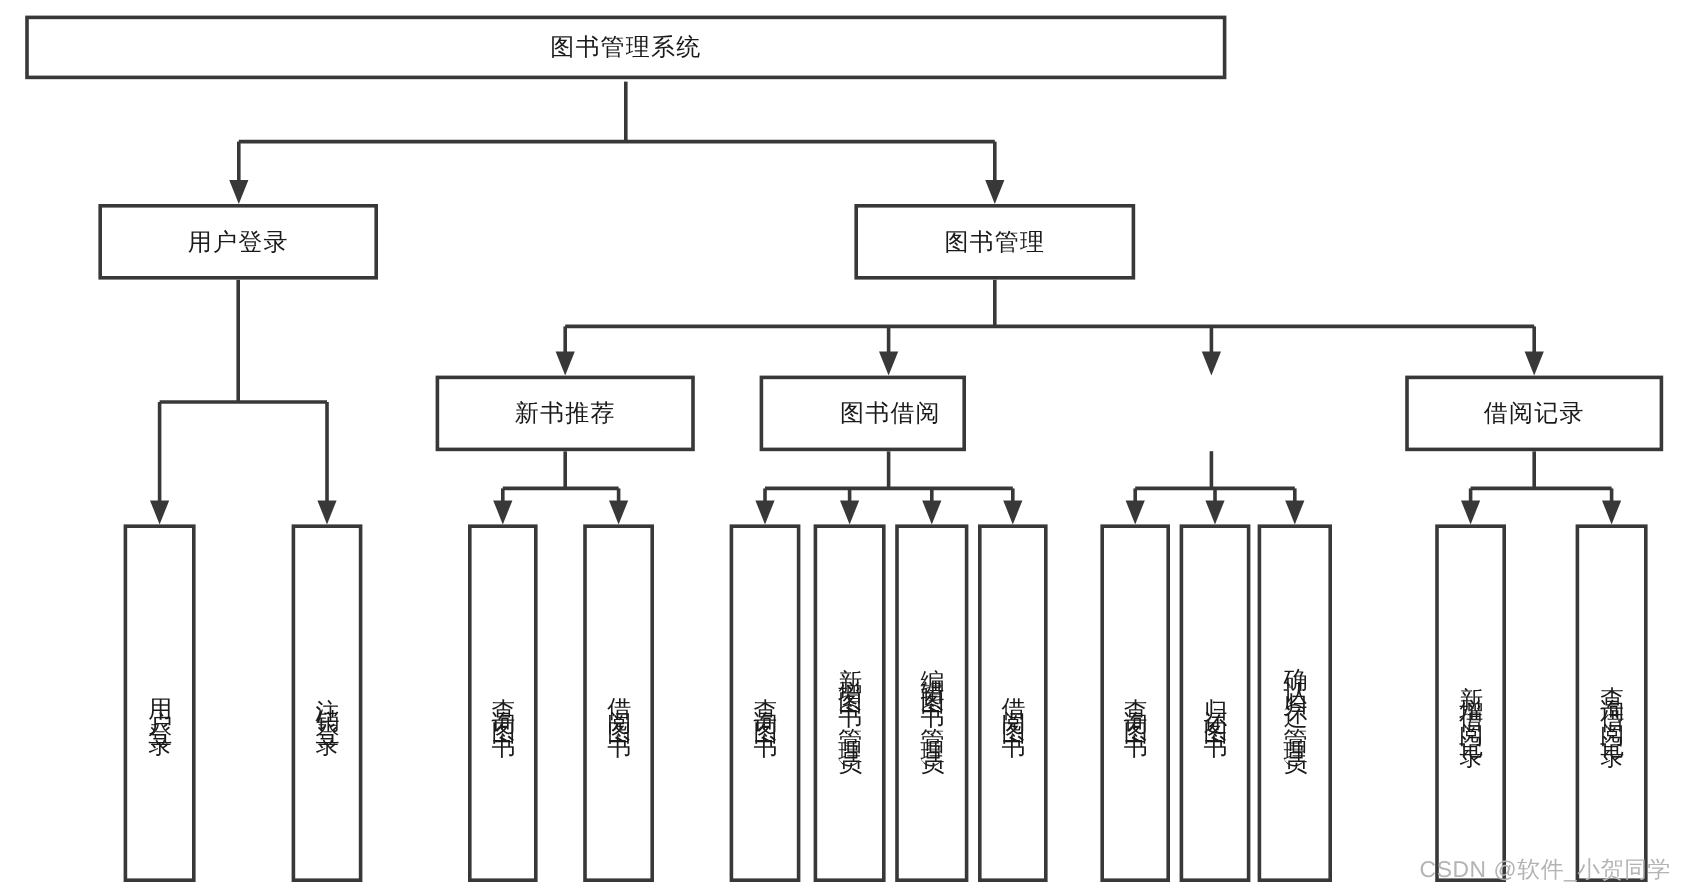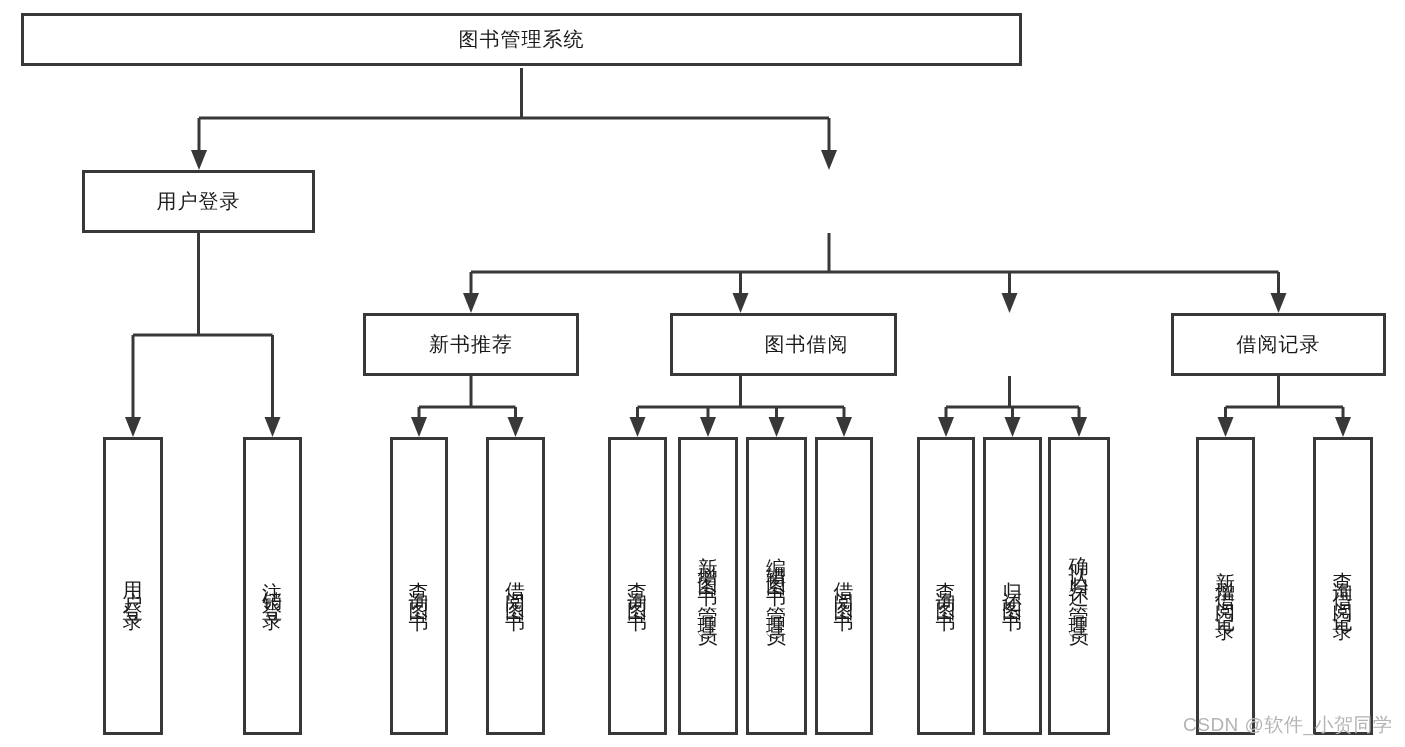--- a/index.html
+++ b/index.html
@@ -37,21 +37,21 @@
     line-height:1;
     white-space:nowrap;
   }
   
   .b-root{left:21px;top:13px;width:1001px;height:53px;}
   
   .b-login {left:82px; top:170px;width:233px;height:63px;}
   .b-mgmt  {left:712px;top:170px;width:234px;height:63px;}
   
   .b-rec   {left:363px; top:313px;width:216px;height:63px;text-align:right;}
-  .b-borrow{left:670px; top:313px;width:227px;height:63px;padding-left:46px;}
+  .b-borrow{left:633px; top:313px;width:172px;height:63px;padding-left:46px;}
   .b-cur   {left:902px; top:313px;width:215px;height:63px;}
   .b-hist  {left:1171px;top:313px;width:215px;height:63px;font-family:Liberation Serif, serif;}
   
   .b-g1a{left:103px; top:437px;width:60px;height:298px;}
   .b-g1b{left:243px; top:437px;width:59px;height:298px;}
   .b-g2a{left:390px; top:437px;width:58px;height:298px;}
   .b-g2b{left:486px; top:437px;width:59px;height:298px;}
   .b-g3a{left:608px; top:437px;width:59px;height:298px;}
   .b-g3b{left:678px; top:437px;width:60px;height:298px;}
   .b-g3c{left:746px; top:437px;width:61px;height:298px;}
@@ -153,20 +153,21 @@
       <path d="M1004.5,417 L1020.5,417 L1012.5,437 Z"></path>
       <path d="M1071,417 L1087,417 L1079,437 Z"></path>
       <path d="M1217.5,417 L1233.5,417 L1225.5,437 Z"></path>
       <path d="M1335,417 L1351,417 L1343,437 Z"></path>
     </g>
   </svg>
 
   <div class="node b-root">图书管理系统</div>
 
   <div class="node b-login">用户登录</div>
+  <div class="node b-mgmt">图书管理</div>
 
   <div class="node b-rec">新书推荐</div>
   <div class="node b-borrow">图书借阅</div>
   <div class="node b-hist">借阅记录</div>
 
   <div class="node leaf b-g1a">
     <span class="vtext">用户登录</span>
   </div>
   <div class="node leaf b-g1b">
     <span class="vtext">注销登录</span>

